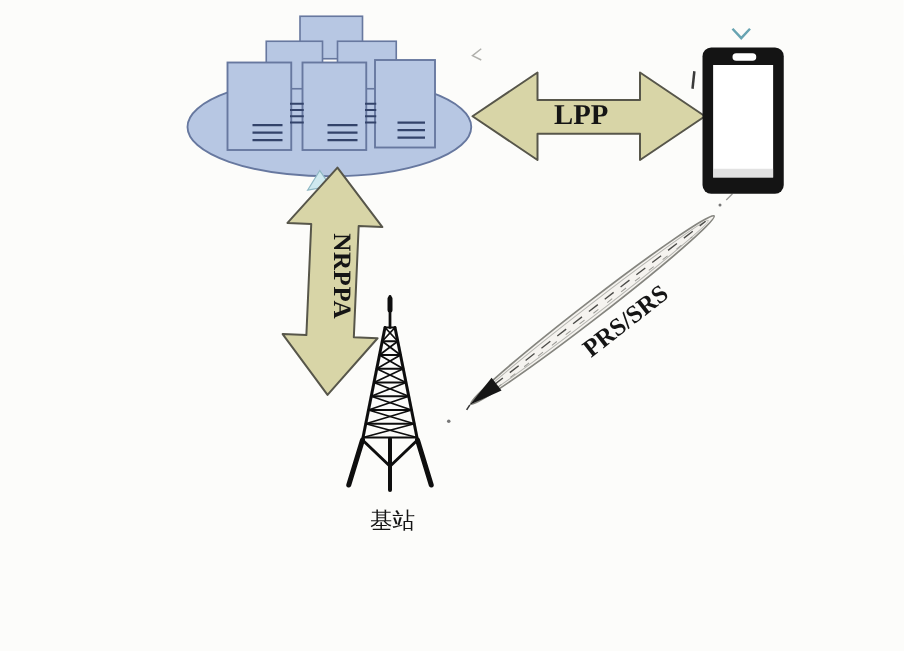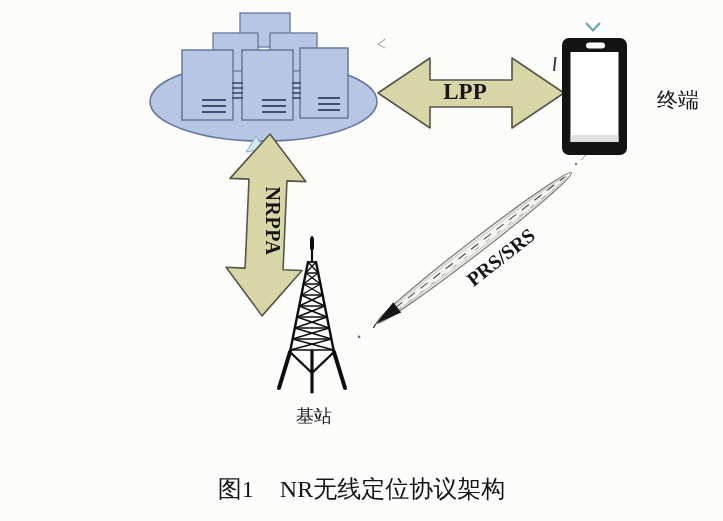--- a/index.html
+++ b/index.html
@@ -149,27 +149,23 @@
   <svg class="abs" style="left:552px; top:16px;" width="86" height="148">
     <polyline points="34,7 41,14.5 48,7" fill="none" stroke="#68a4b2" stroke-width="2"></polyline>
     <line x1="3.5" y1="41" x2="2" y2="55" stroke="#3a3a3a" stroke-width="2"></line>
     <rect x="10" y="22" width="65" height="117" rx="7" fill="#141414"></rect>
     <rect x="18.5" y="36" width="48" height="90" fill="#ffffff"></rect>
     <rect x="18.5" y="119" width="48" height="7" fill="#d5d5d5" opacity="0.7"></rect>
     <rect x="34" y="26.5" width="19" height="6" rx="3" fill="#ffffff"></rect>
   </svg>
 
 
-  <div class="lbl terminal-label">终端</div>
 
   <div class="lbl bts-label">基站</div>
 
   <div class="lbl lpp-label">LPP</div>
 
   <div class="lbl nrppa-label">NRPPA</div>
 
   <div class="lbl prs-label">PRS/SRS</div>
 
-  <div class="lbl caption">
-    <span>图1</span><span class="cap-title">NR无线定位协议架构</span>
-  </div>
 
 </div>
 
 </body></html>

